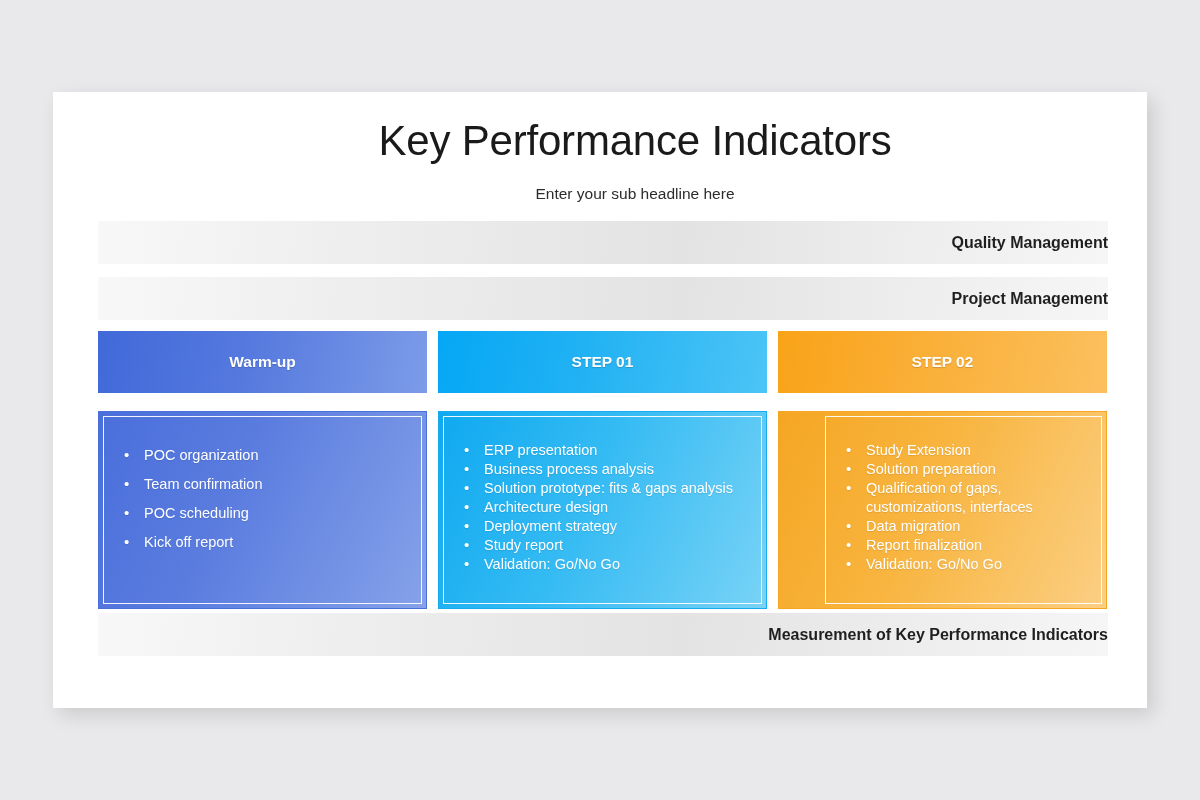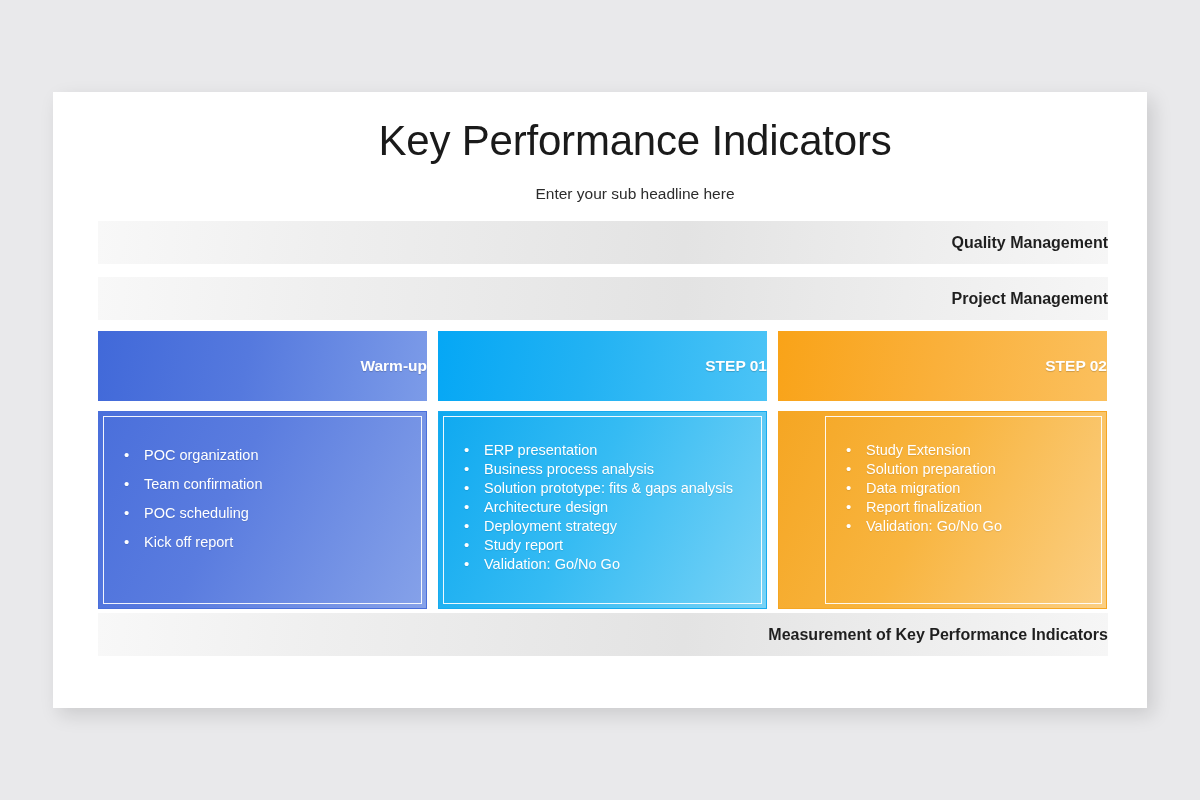--- a/index.html
+++ b/index.html
@@ -69,35 +69,35 @@
     position: absolute;
     left: 45px;
     top: 239px;
     width: 1010px;
     display: flex;
     gap: 11px;
   }
   .column { width: 329px; }
 
   .col-header {
-    height: 70px;
+    height: 62px;
     display: flex;
     align-items: center;
-    justify-content: flex-end;
+    justify-content: center;
     box-sizing: border-box;
   }
   .col-header-label {
     font-size: 15.5px;
     font-weight: bold;
     color: #ffffff;
     text-shadow: 0 1px 1px rgba(0,0,0,0.18);
   }
 
   .col-body {
-    margin-top: 10px;
+    margin-top: 18px;
     height: 198px;
     box-sizing: border-box;
     padding: 4px;
     display: flex;
   }
   .col-body-inner {
     flex: 1;
     border: 1px solid rgba(255,255,255,0.92);
     box-sizing: border-box;
     display: flex;
@@ -214,20 +214,21 @@
 
     <div class="column" id="col-step02">
       <div class="col-header">
         <span class="col-header-label">STEP 02</span>
       </div>
       <div class="col-body">
         <div class="col-body-inner">
           <ul class="bullet-list">
             <li class="bullet-item">Study Extension</li>
             <li class="bullet-item">Solution preparation</li>
+            <li class="bullet-item">Qualification of gaps, customizations, interfaces</li>
             <li class="bullet-item">Data migration</li>
             <li class="bullet-item">Report finalization</li>
             <li class="bullet-item">Validation: Go/No Go</li>
           </ul>
         </div>
       </div>
     </div>
 
   </div>
 

